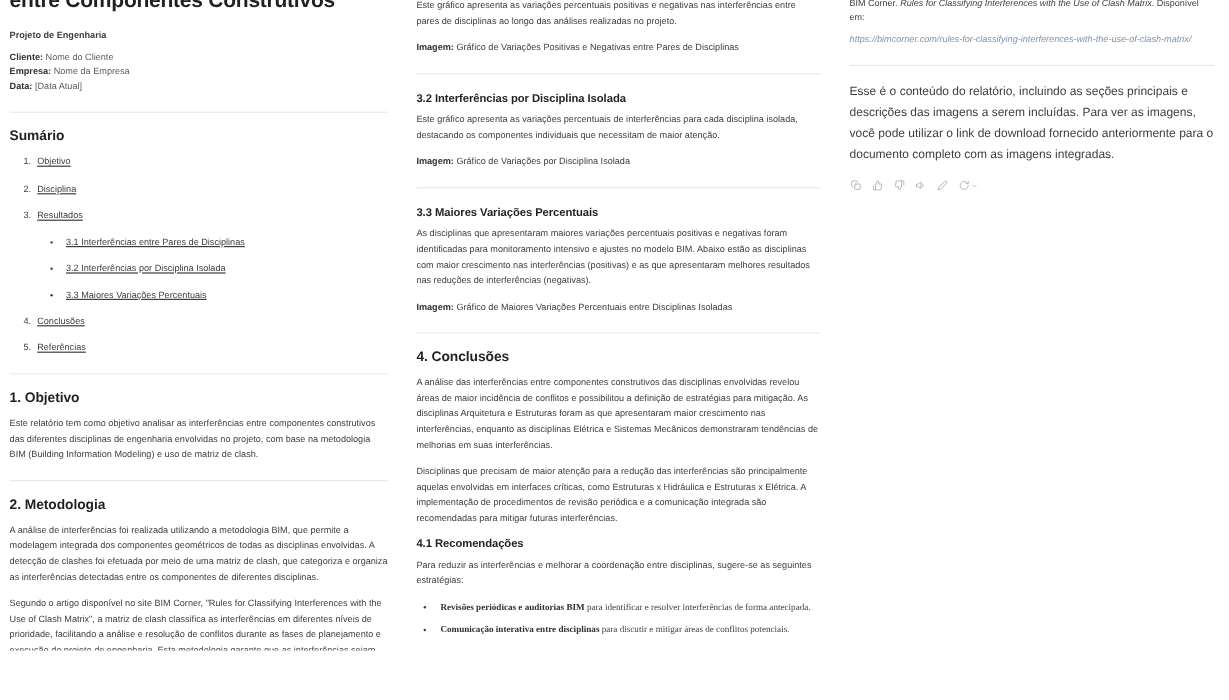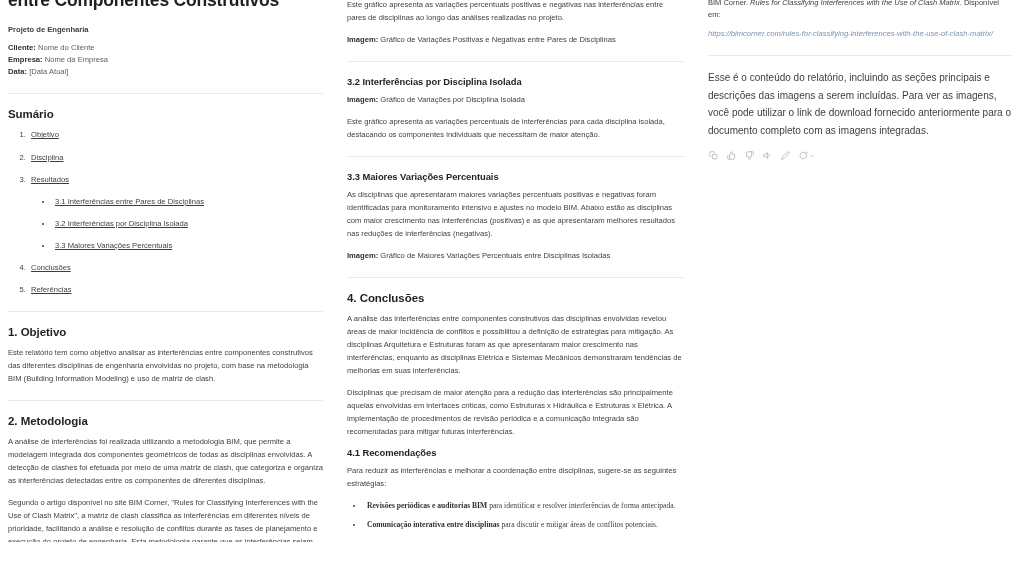--- a/index.html
+++ b/index.html
@@ -204,25 +204,25 @@
     <h3>3.1 Interferências entre Pares de Disciplinas</h3>
     <p>Este gráfico apresenta as variações percentuais positivas e negativas nas interferências entre pares de disciplinas ao longo das análises realizadas no projeto.</p>
     <p>
       <span class="caption-lead">Imagem:</span>
       <span>Gráfico de Variações Positivas e Negativas entre Pares de Disciplinas</span>
     </p>
 
     <hr class="rule">
 
     <h3>3.2 Interferências por Disciplina Isolada</h3>
+    <p>Este gráfico apresenta as variações percentuais de interferências para cada disciplina isolada, destacando os componentes individuais que necessitam de maior atenção.</p>
     <p>
       <span class="caption-lead">Imagem:</span>
       <span>Gráfico de Variações por Disciplina Isolada</span>
     </p>
-    <p>Este gráfico apresenta as variações percentuais de interferências para cada disciplina isolada, destacando os componentes individuais que necessitam de maior atenção.</p>
 
     <hr class="rule">
 
     <h3>3.3 Maiores Variações Percentuais</h3>
     <p>As disciplinas que apresentaram maiores variações percentuais positivas e negativas foram identificadas para monitoramento intensivo e ajustes no modelo BIM. Abaixo estão as disciplinas com maior crescimento nas interferências (positivas) e as que apresentaram melhores resultados nas reduções de interferências (negativas).</p>
     <p>
       <span class="caption-lead">Imagem:</span>
       <span>Gráfico de Maiores Variações Percentuais entre Disciplinas Isoladas</span>
     </p>
 

